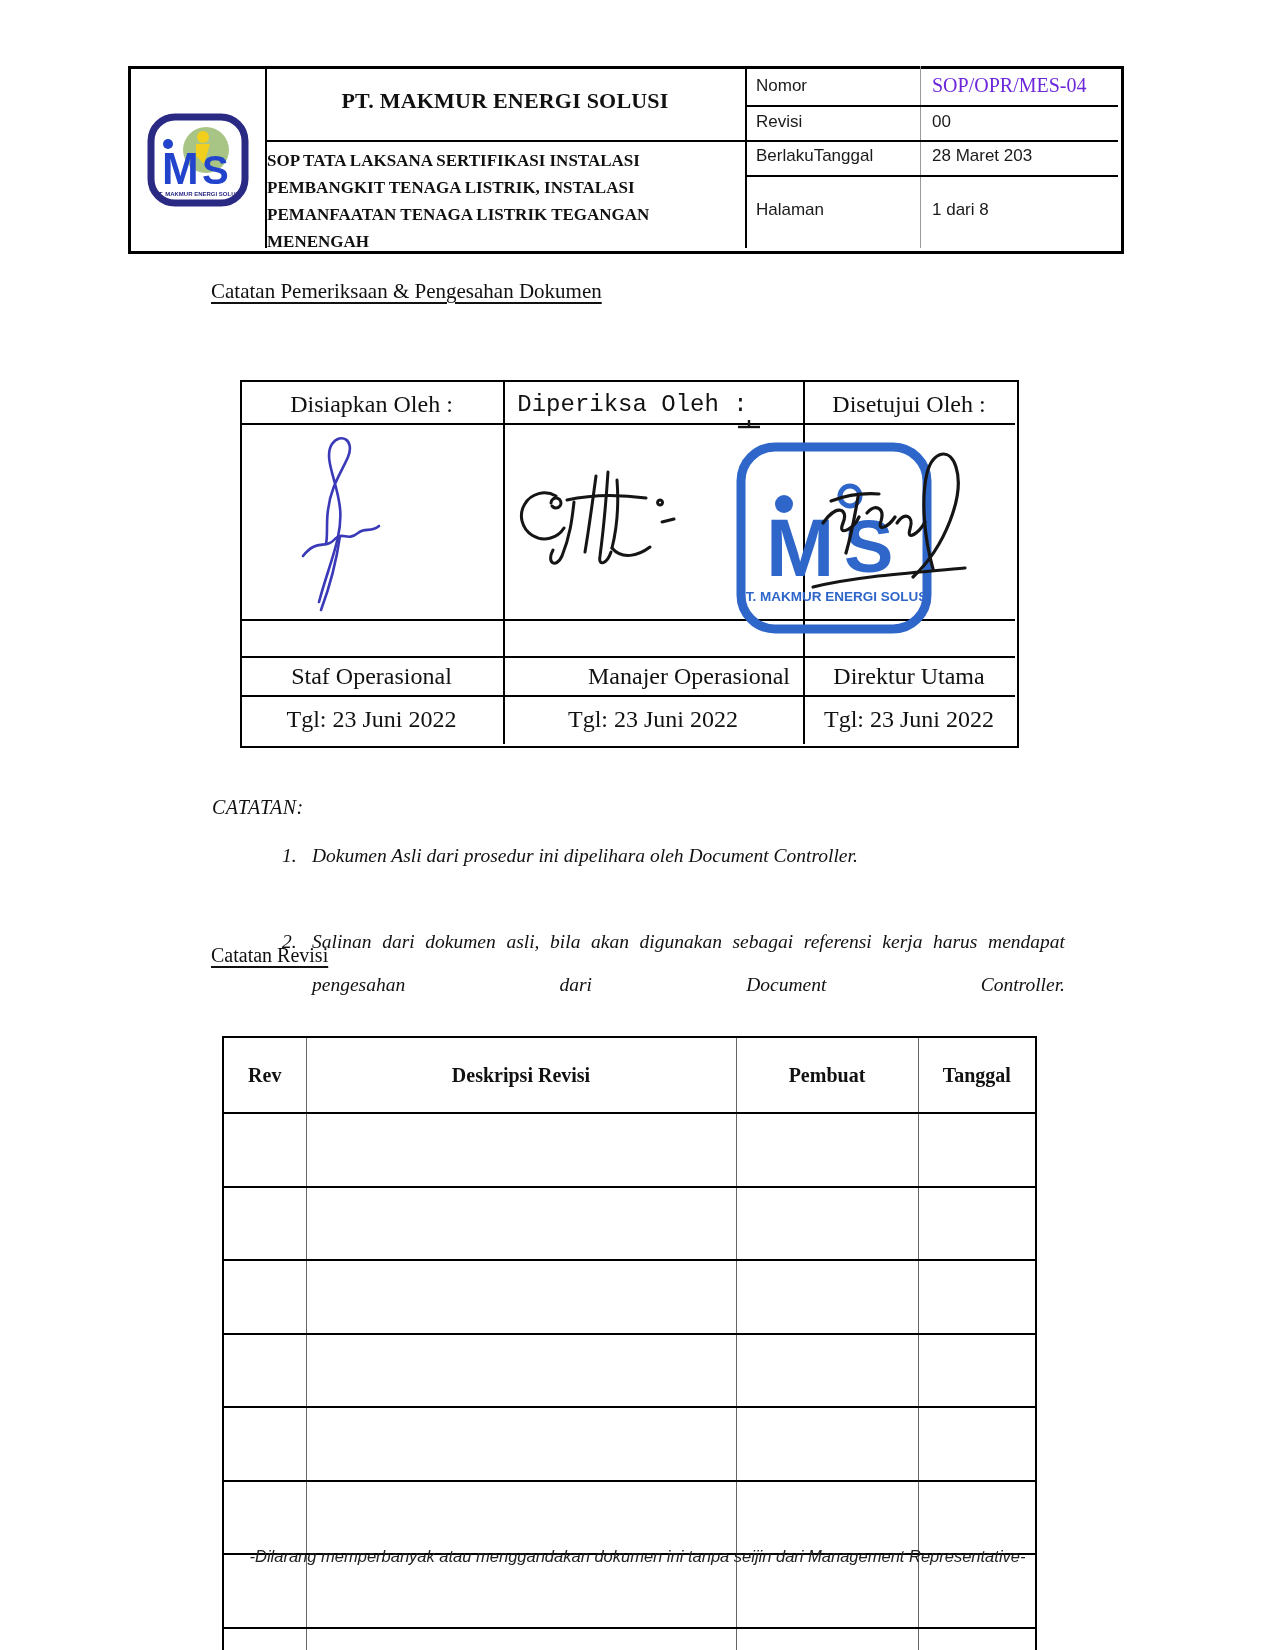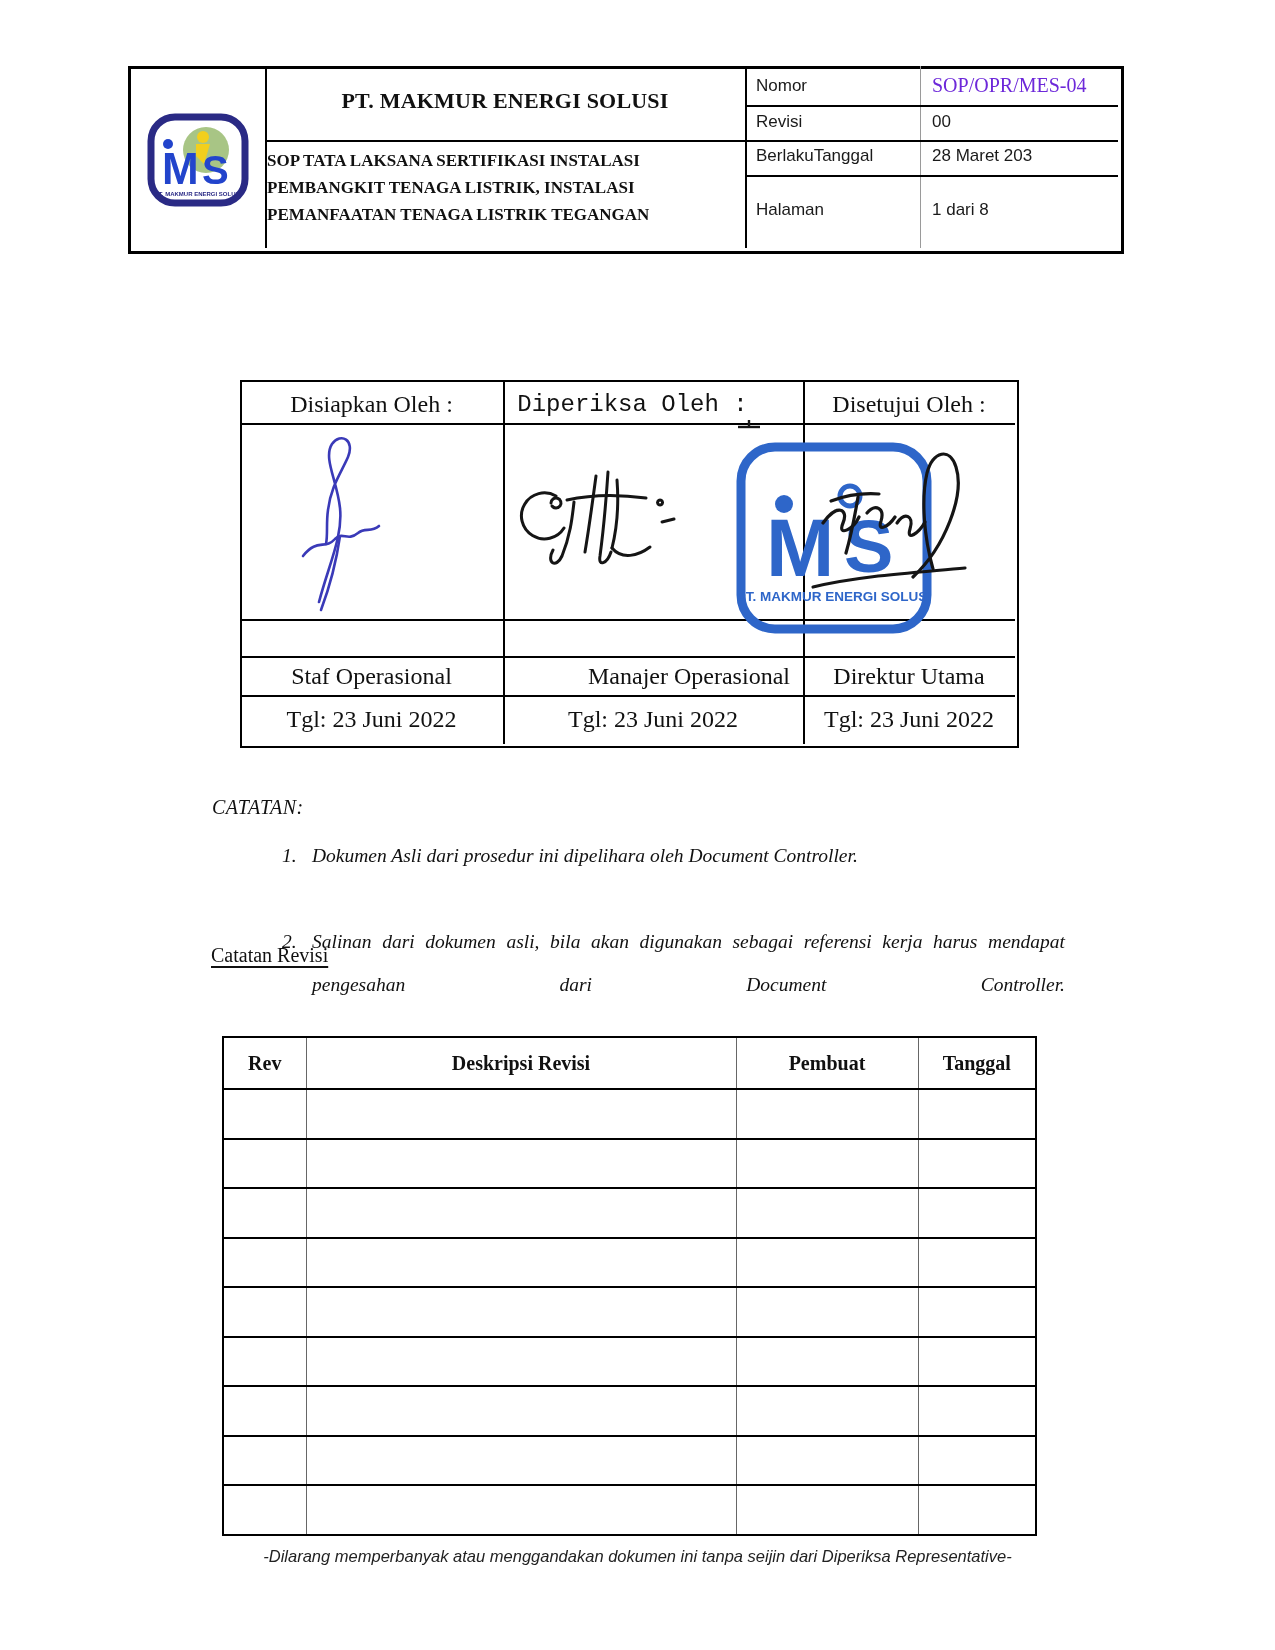--- a/index.html
+++ b/index.html
@@ -25,21 +25,21 @@
   .catatan-head{font-style:italic;font-size:20px;letter-spacing:.5px;}
   .note-item{display:flex;line-height:43px;font-style:italic;font-size:19.5px;}
   .note-num{flex:0 0 30px;}
   .note-text{flex:1;text-align:justify;}
   .note-text::after{content:"";display:inline-block;width:100%;}
   
   .note-item.single .note-text{text-align:left;}
   
   table.rev{border-collapse:collapse;table-layout:fixed;width:813px;}
   table.rev th,table.rev td{border-left:1px solid #666;border-right:1px solid #666;
-      border-top:2px solid #000;border-bottom:2px solid #000;padding:4px;}
+      border-top:2px solid #000;border-bottom:2px solid #000;padding:16px;}
   table.rev{border:2px solid #000;}
   table.rev th{font-size:20px;font-weight:bold;font-family:"Liberation Serif","DejaVu Serif",serif;height:42px;}
   table.rev td{height:39.5px;}
   
   .footer{width:100%;text-align:center;font-style:italic;font-size:16.5px;color:#222;
           font-family:"Liberation Sans","DejaVu Sans",sans-serif;}
   svg{display:block;}
 </style>
 </head>
 <body>
@@ -64,31 +64,33 @@
     <text x="16" y="72" font-family="Liberation Sans,sans-serif" font-size="44" font-weight="bold" fill="#2244cc">M</text>
     <text x="56" y="72" font-family="Liberation Sans,sans-serif" font-size="40" font-weight="bold" fill="#2244cc">S</text>
     <text x="52" y="84" text-anchor="middle" font-family="Liberation Sans,sans-serif" font-size="6" font-weight="bold" fill="#2a2a85">PT. MAKMUR ENERGI SOLUSI</text>
   </svg>
 
   <div class="abs hdr-company" style="left:267px;top:88px;width:476px;">PT. MAKMUR ENERGI SOLUSI</div>
   <div class="abs hdr-title" style="left:267px;top:147px;width:476px;">
     <div>SOP TATA LAKSANA SERTIFIKASI INSTALASI</div>
     <div>PEMBANGKIT TENAGA LISTRIK, INSTALASI</div>
     <div>PEMANFAATAN TENAGA LISTRIK TEGANGAN</div>
+    <div>MENENGAH</div>
   </div>
 
   <div class="abs meta-label" style="left:756px;top:76px;">Nomor</div>
   <div class="abs meta-value-serif" style="left:932px;top:74px;">SOP/OPR/MES-04</div>
   <div class="abs meta-label" style="left:756px;top:112px;">Revisi</div>
   <div class="abs meta-value-sans" style="left:932px;top:112px;">00</div>
   <div class="abs meta-label" style="left:756px;top:146px;">BerlakuTanggal</div>
   <div class="abs meta-value-sans" style="left:932px;top:146px;">28 Maret 203</div>
   <div class="abs meta-label" style="left:756px;top:200px;">Halaman</div>
   <div class="abs meta-value-sans" style="left:932px;top:200px;">1 dari 8</div>
 
+  <div class="abs sec-head" style="left:211px;top:279px;">Catatan Pemeriksaan &amp; Pengesahan Dokumen</div>
 
   <div class="abs appr" style="left:240px;top:380px;width:775px;height:364px;"></div>
   <div class="vline" style="left:503px;top:380px;height:364px;"></div>
   <div class="vline" style="left:803px;top:380px;height:364px;"></div>
   <div class="hline" style="left:240px;top:423px;width:775px;"></div>
   <div class="hline" style="left:240px;top:619px;width:775px;"></div>
   <div class="hline" style="left:240px;top:656px;width:775px;"></div>
   <div class="hline" style="left:240px;top:695px;width:775px;"></div>
 
   <div class="cell-text" style="left:240px;top:391px;width:263px;">Disiapkan Oleh :</div>
@@ -237,15 +239,15 @@
         </tr>
         <tr>
           <td></td>
           <td></td>
           <td></td>
           <td></td>
         </tr>
       </tbody>
   </table>
 
-  <div class="abs footer" style="left:0;top:1547px;">-Dilarang memperbanyak atau menggandakan dokumen ini tanpa seijin dari Diperiksa Representative-</div>
+  <div class="abs footer" style="left:0;top:1547px;">-Dilarang memperbanyak atau menggandakan dokumen ini tanpa seijin dari Management Representative-</div>
 
 </div>
 
 </body></html>

